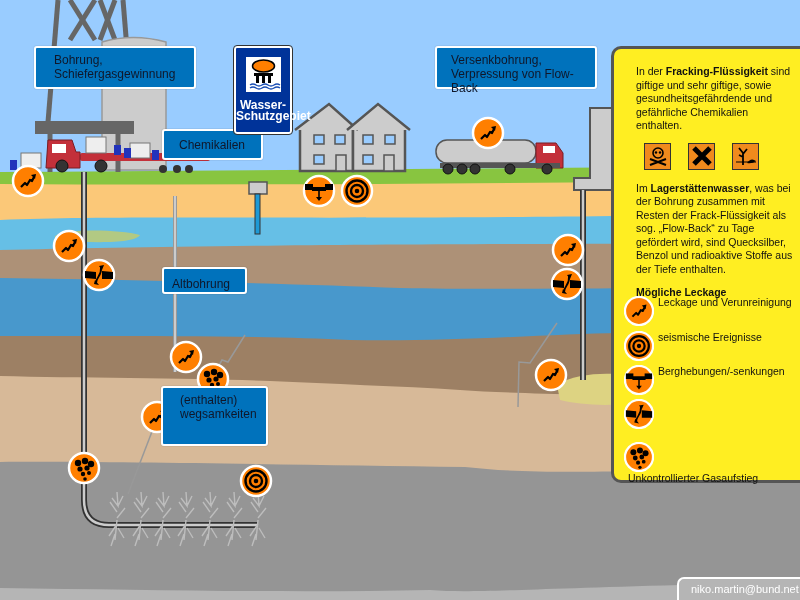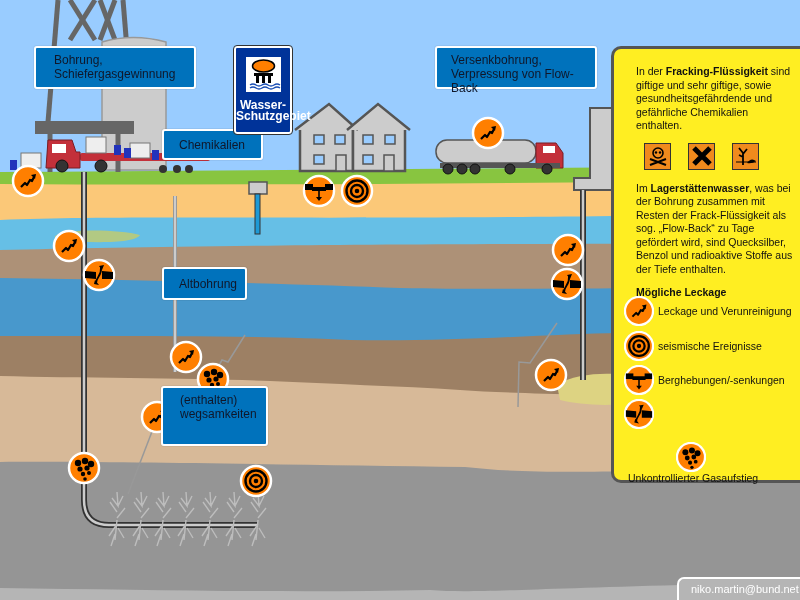--- a/index.html
+++ b/index.html
@@ -21,21 +21,21 @@
   .panel {
     position: absolute; left: 611px; top: 46px; width: 189px; height: 437px;
     background: #ffee22; border: 3px solid #555; border-right: none; border-radius: 10px 0 0 10px;
     font-size: 10.5px; line-height: 13.5px; color: #111; padding: 16px 4px 0 22px;
   }
   .panel p { margin-bottom: 10px; }
   .panel b { font-weight: bold; }
   .hazards { display: flex; gap: 17px; margin: 4px 0 12px 8px; }
   .hz { width: 27px; height: 27px; background: #f08a1d; border: 1px solid #333; display:flex; align-items:center; justify-content:center; }
   .risk-head { font-weight: bold; margin-bottom: 6px; }
-  .risk { position: absolute; left: 10px; display: flex; align-items: center; }
+  .risk { position: absolute; left: 10px; display: flex; align-items: flex-start; }
   .risk .ri { width: 30px; height: 30px; flex: none; }
   .risk span { margin-left: 4px; font-size: 10.5px; line-height: 13px; }
   .footer { position: absolute; left: 677px; top: 577px; width: 123px; height: 23px;
     border: 2px solid #fff; border-right: none; border-bottom: none; border-radius: 7px 0 0 0;
     color: #fff; font-size: 11px; line-height: 20px; padding-left: 12px; background: #b5b5b5; }
 </style>
 </head>
 <body>
 
 <svg id="scene" width="800" height="600" viewBox="0 0 800 600">
@@ -212,21 +212,21 @@
 
 <div class="callout" style="left:34px;top:46px;width:162px;height:43px;">
   <div>Bohrung,</div>
   <div>Schiefergasgewinnung</div>
 </div>
 <div class="callout" style="left:162px;top:129px;width:101px;height:31px;line-height:19px;padding-left:15px;">Chemikalien</div>
 <div class="callout" style="left:435px;top:46px;width:162px;height:43px;padding-left:14px;">
   <div>Versenkbohrung,</div>
   <div>Verpressung von Flow-Back</div>
 </div>
-<div class="callout" style="left:162px;top:267px;width:85px;height:33px;line-height:21px;padding-left:15px;">Altbohrung</div>
+<div class="callout" style="left:162px;top:267px;width:85px;height:27px;line-height:21px;padding-left:8px;">Altbohrung</div>
 <div class="callout" style="left:161px;top:386px;width:107px;height:60px;padding:6px 6px 0 17px;line-height:13.5px;">
   <div>(enthalten)</div>
   <div>wegsamkeiten</div>
 </div>
 
 <div class="sign">
   <div class="plate">
     <svg width="35" height="35" viewBox="0 0 35 35">
       <ellipse cx="17.5" cy="9" rx="11" ry="6" fill="#ff7f00" stroke="#000" stroke-width="1.5"></ellipse>
       <rect x="8" y="16" width="19" height="3" fill="#000"></rect>

